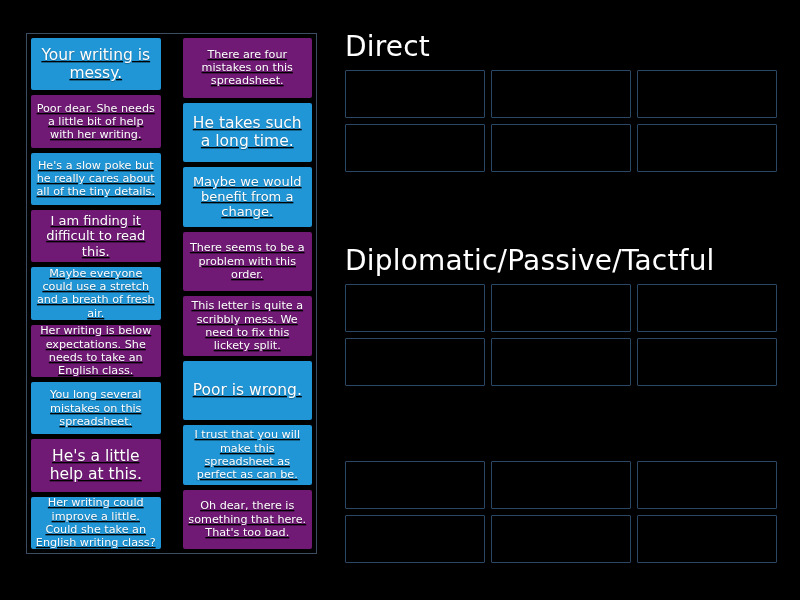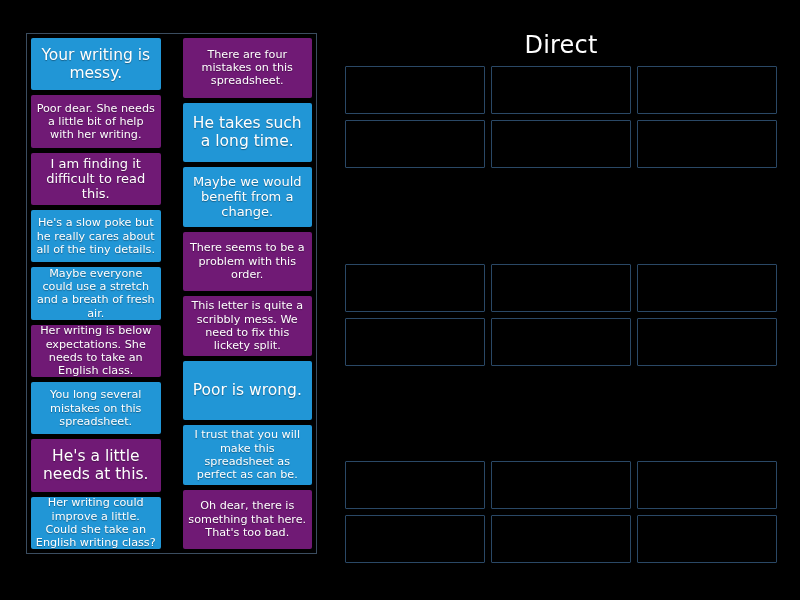--- a/index.html
+++ b/index.html
@@ -24,20 +24,21 @@
     height: 521px;
     box-sizing: border-box;
     border: 1px solid #3b4d60;
     background: #000000;
     padding: 4px;
   }
   #tile-columns {
     display: flex;
     gap: 22px;
     height: 100%;
+    text-decoration: underline;
   }
   .tile-column {
     display: flex;
     flex-direction: column;
     gap: 5px;
     flex: 1 1 0;
     min-width: 0;
   }
   .tile {
     flex: 1 1 0;
@@ -71,22 +72,22 @@
     display: flex;
     flex-direction: column;
     justify-content: space-between;
   }
   .category {
     display: flex;
     flex-direction: column;
   }
   .category-title {
     color: #ffffff;
-    font-size: 24px;
-    text-align: center;
+    font-size: 28px;
+    text-align: left;
     font-family: "DejaVu Sans", sans-serif;
     font-weight: 400;
     letter-spacing: 0.2px;
     margin-bottom: 9px;
     white-space: nowrap;
     line-height: 1;
   }
   .dropzone-grid {
     display: grid;
     grid-template-columns: repeat(3, 1fr);
@@ -105,37 +106,37 @@
 
 <div id="tile-tray">
   <div id="tile-columns">
       <div class="tile-column">
         <div class="tile light sz-lg">
           <span class="tile-text">Your writing is messy.</span>
         </div>
         <div class="tile dark sz-sm">
           <span class="tile-text">Poor dear. She needs a little bit of help with her writing.</span>
         </div>
+        <div class="tile light sz-sm">
+          <span class="tile-text">He's a slow poke but he really cares about all of the tiny details.</span>
+        </div>
         <div class="tile dark sz-md">
           <span class="tile-text">I am finding it difficult to read this.</span>
         </div>
         <div class="tile light sz-sm">
-          <span class="tile-text">He's a slow poke but he really cares about all of the tiny details.</span>
-        </div>
-        <div class="tile light sz-sm">
           <span class="tile-text">Maybe everyone could use a stretch and a breath of fresh air.</span>
         </div>
         <div class="tile dark sz-sm">
           <span class="tile-text">Her writing is below expectations. She needs to take an English class.</span>
         </div>
         <div class="tile light sz-sm">
           <span class="tile-text">You long several mistakes on this spreadsheet.</span>
         </div>
         <div class="tile dark sz-lg">
-          <span class="tile-text">He's a little needs at this.</span>
+          <span class="tile-text">He's a little help at this.</span>
         </div>
         <div class="tile light sz-sm">
           <span class="tile-text">Her writing could improve a little. Could she take an English writing class?</span>
         </div>
       </div>
       <div class="tile-column">
         <div class="tile dark sz-sm">
           <span class="tile-text">There are four mistakes on this spreadsheet.</span>
         </div>
         <div class="tile light sz-lg">
@@ -169,20 +170,21 @@
       <div class="dropzone-grid">
         <div class="dropzone"></div>
         <div class="dropzone"></div>
         <div class="dropzone"></div>
         <div class="dropzone"></div>
         <div class="dropzone"></div>
         <div class="dropzone"></div>
       </div>
     </div>
     <div class="category">
+      <div class="category-title">Diplomatic/Passive/Tactful</div>
       <div class="dropzone-grid">
         <div class="dropzone"></div>
         <div class="dropzone"></div>
         <div class="dropzone"></div>
         <div class="dropzone"></div>
         <div class="dropzone"></div>
         <div class="dropzone"></div>
       </div>
     </div>
     <div class="category">

